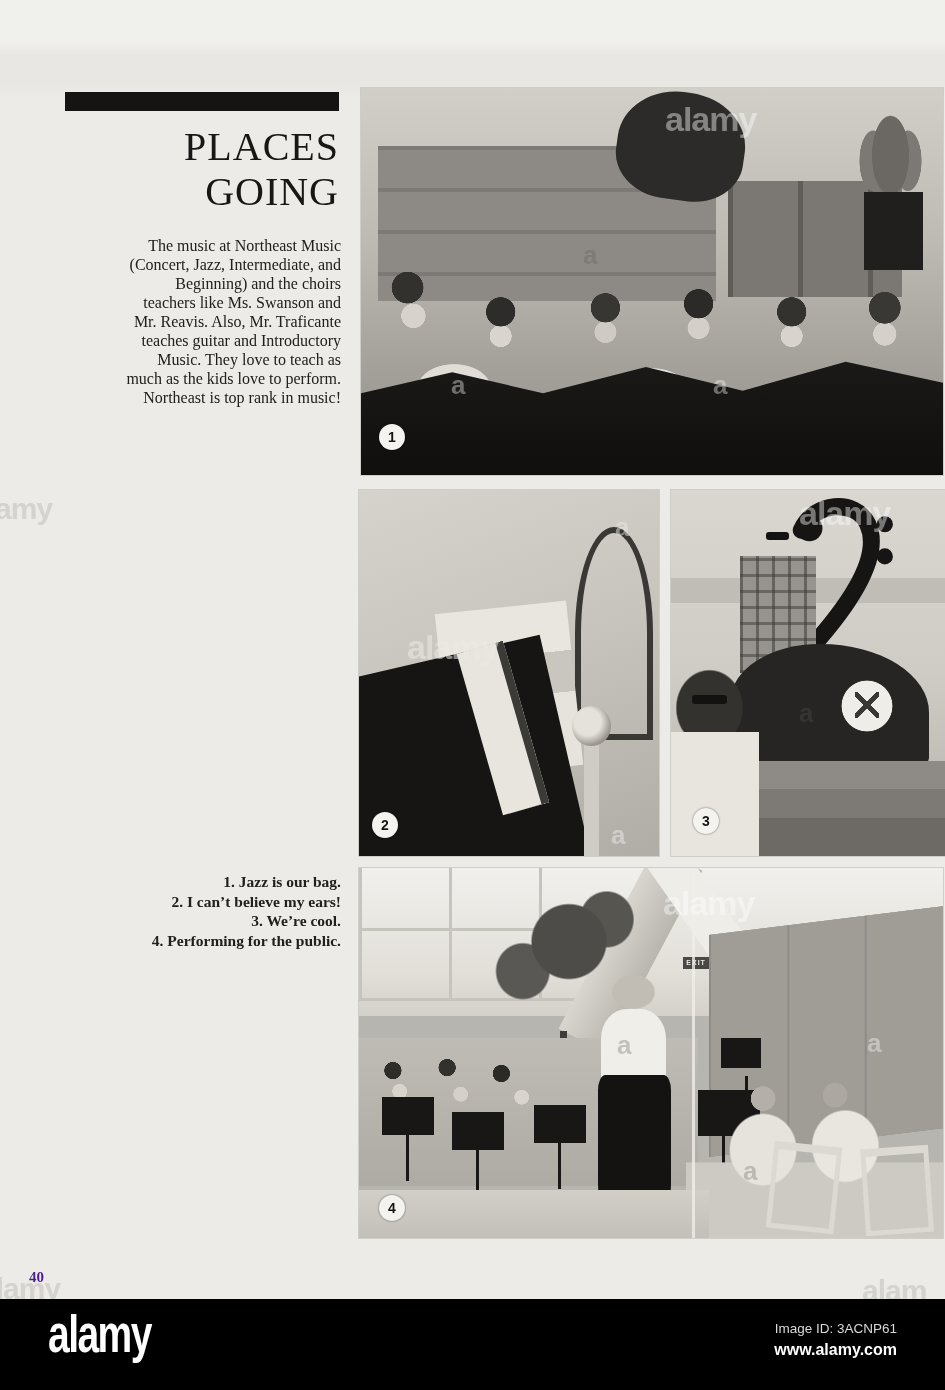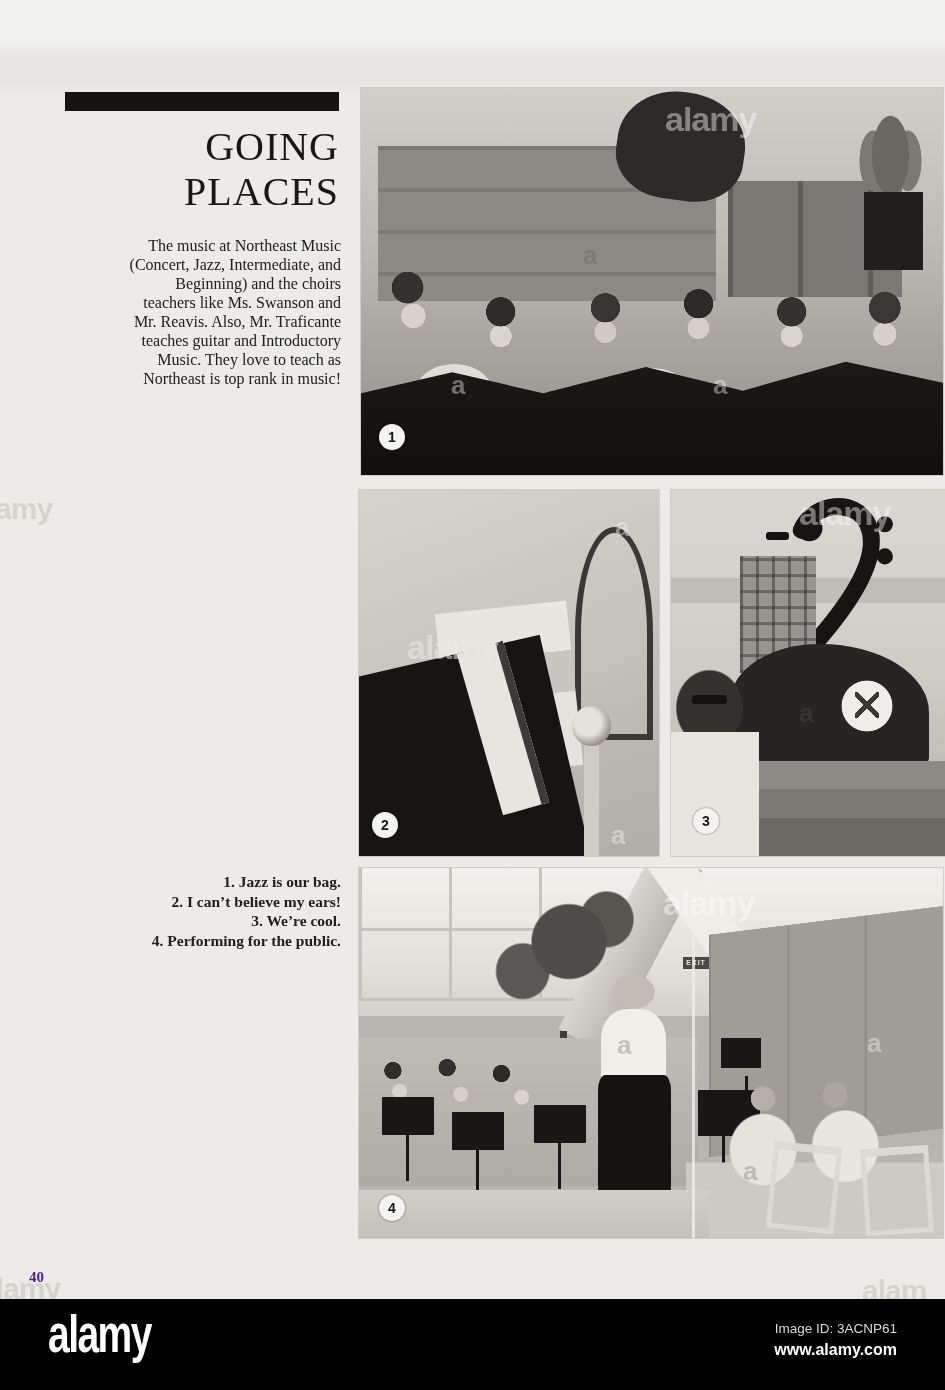--- a/index.html
+++ b/index.html
@@ -177,32 +177,33 @@
   .alamy-id{font-size:13.5px;color:#d9d9d9;}
   .alamy-url{font-size:16px;font-weight:700;color:#fff;margin-top:5px;}
 </style>
 </head>
 <body>
 
 <div id="stage">
 
   <div class="abs title-rule"></div>
   <h1 class="abs page-title" style="margin:0;font-weight:400;">
+    <span style="display:block">PLACES</span>
     <span style="display:block">GOING</span>
-    <span style="display:block">PLACES</span>
   </h1>
 
   <div class="abs intro">
     <div>The music at Northeast Music</div>
     <div>(Concert, Jazz, Intermediate, and</div>
     <div>Beginning) and the choirs</div>
     <div>teachers like Ms. Swanson and</div>
     <div>Mr. Reavis. Also, Mr. Traficante</div>
     <div>teaches guitar and Introductory</div>
     <div>Music. They love to teach as</div>
+    <div>much as the kids love to perform.</div>
     <div>Northeast is top rank in music!</div>
   </div>
 
   <div class="abs captions">
     <div>1. Jazz is our bag.</div>
     <div>2. I can’t believe my ears!</div>
     <div>3. We’re cool.</div>
     <div>4. Performing for the public.</div>
   </div>
 

